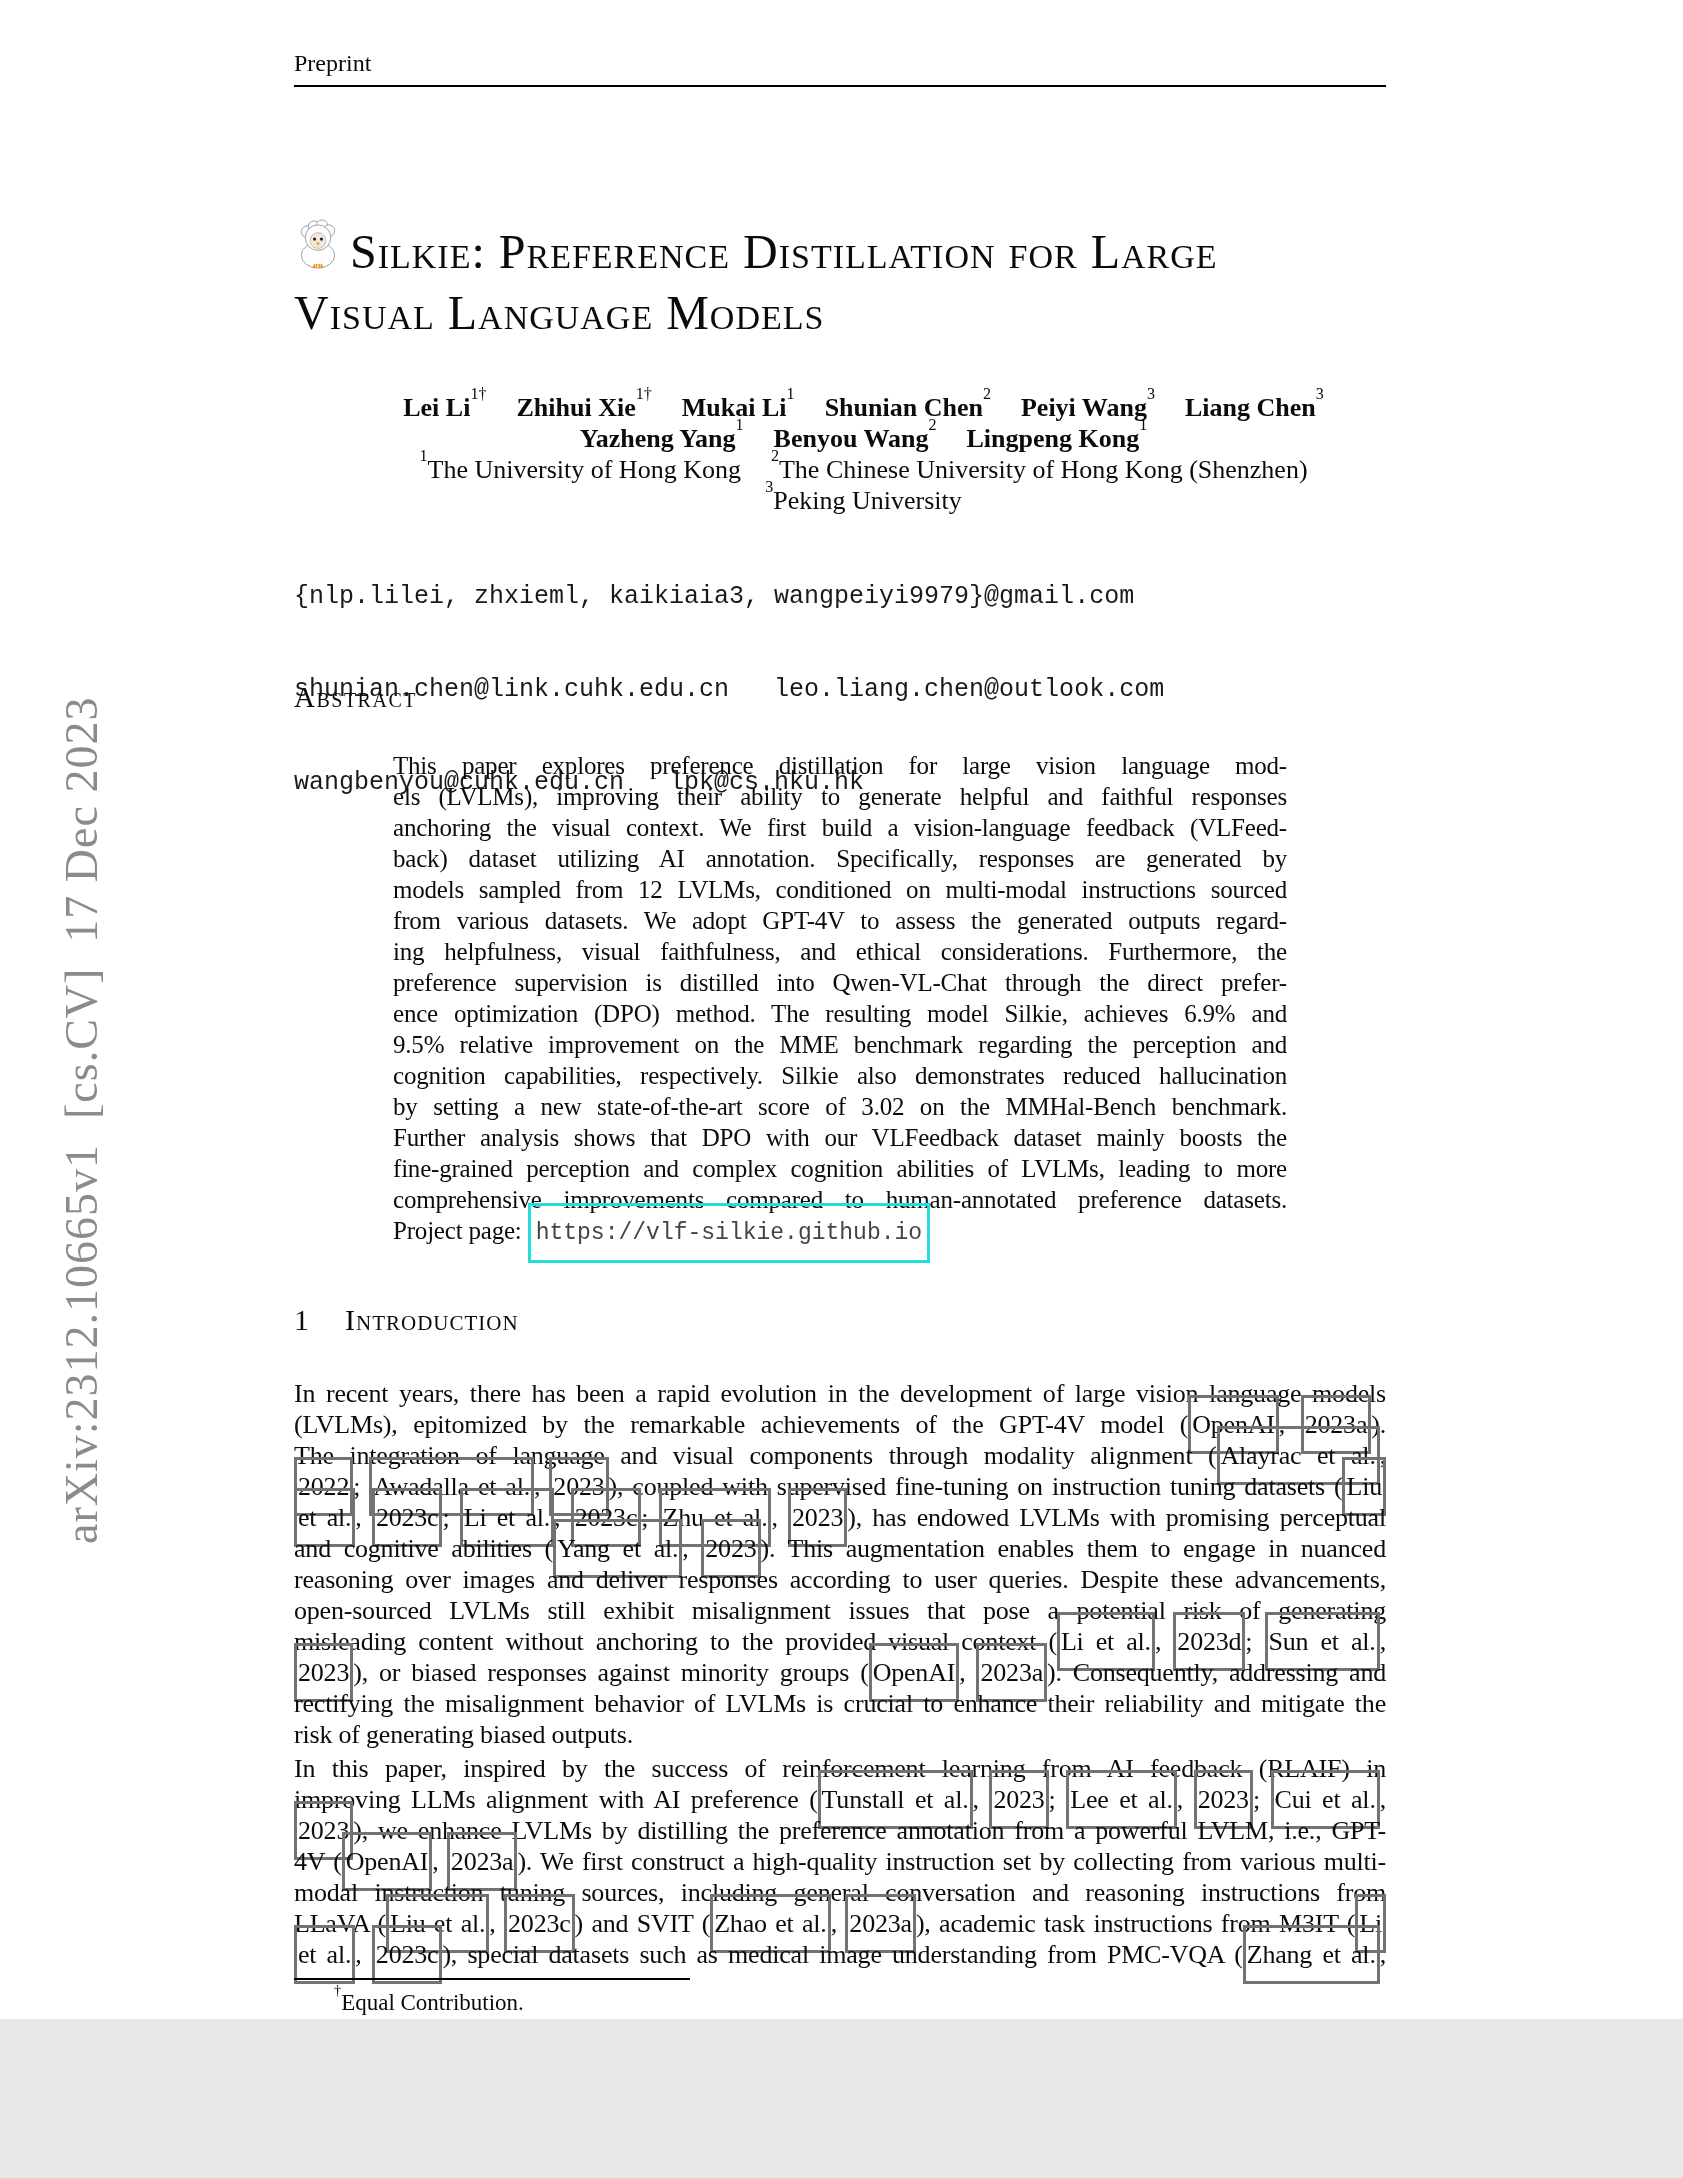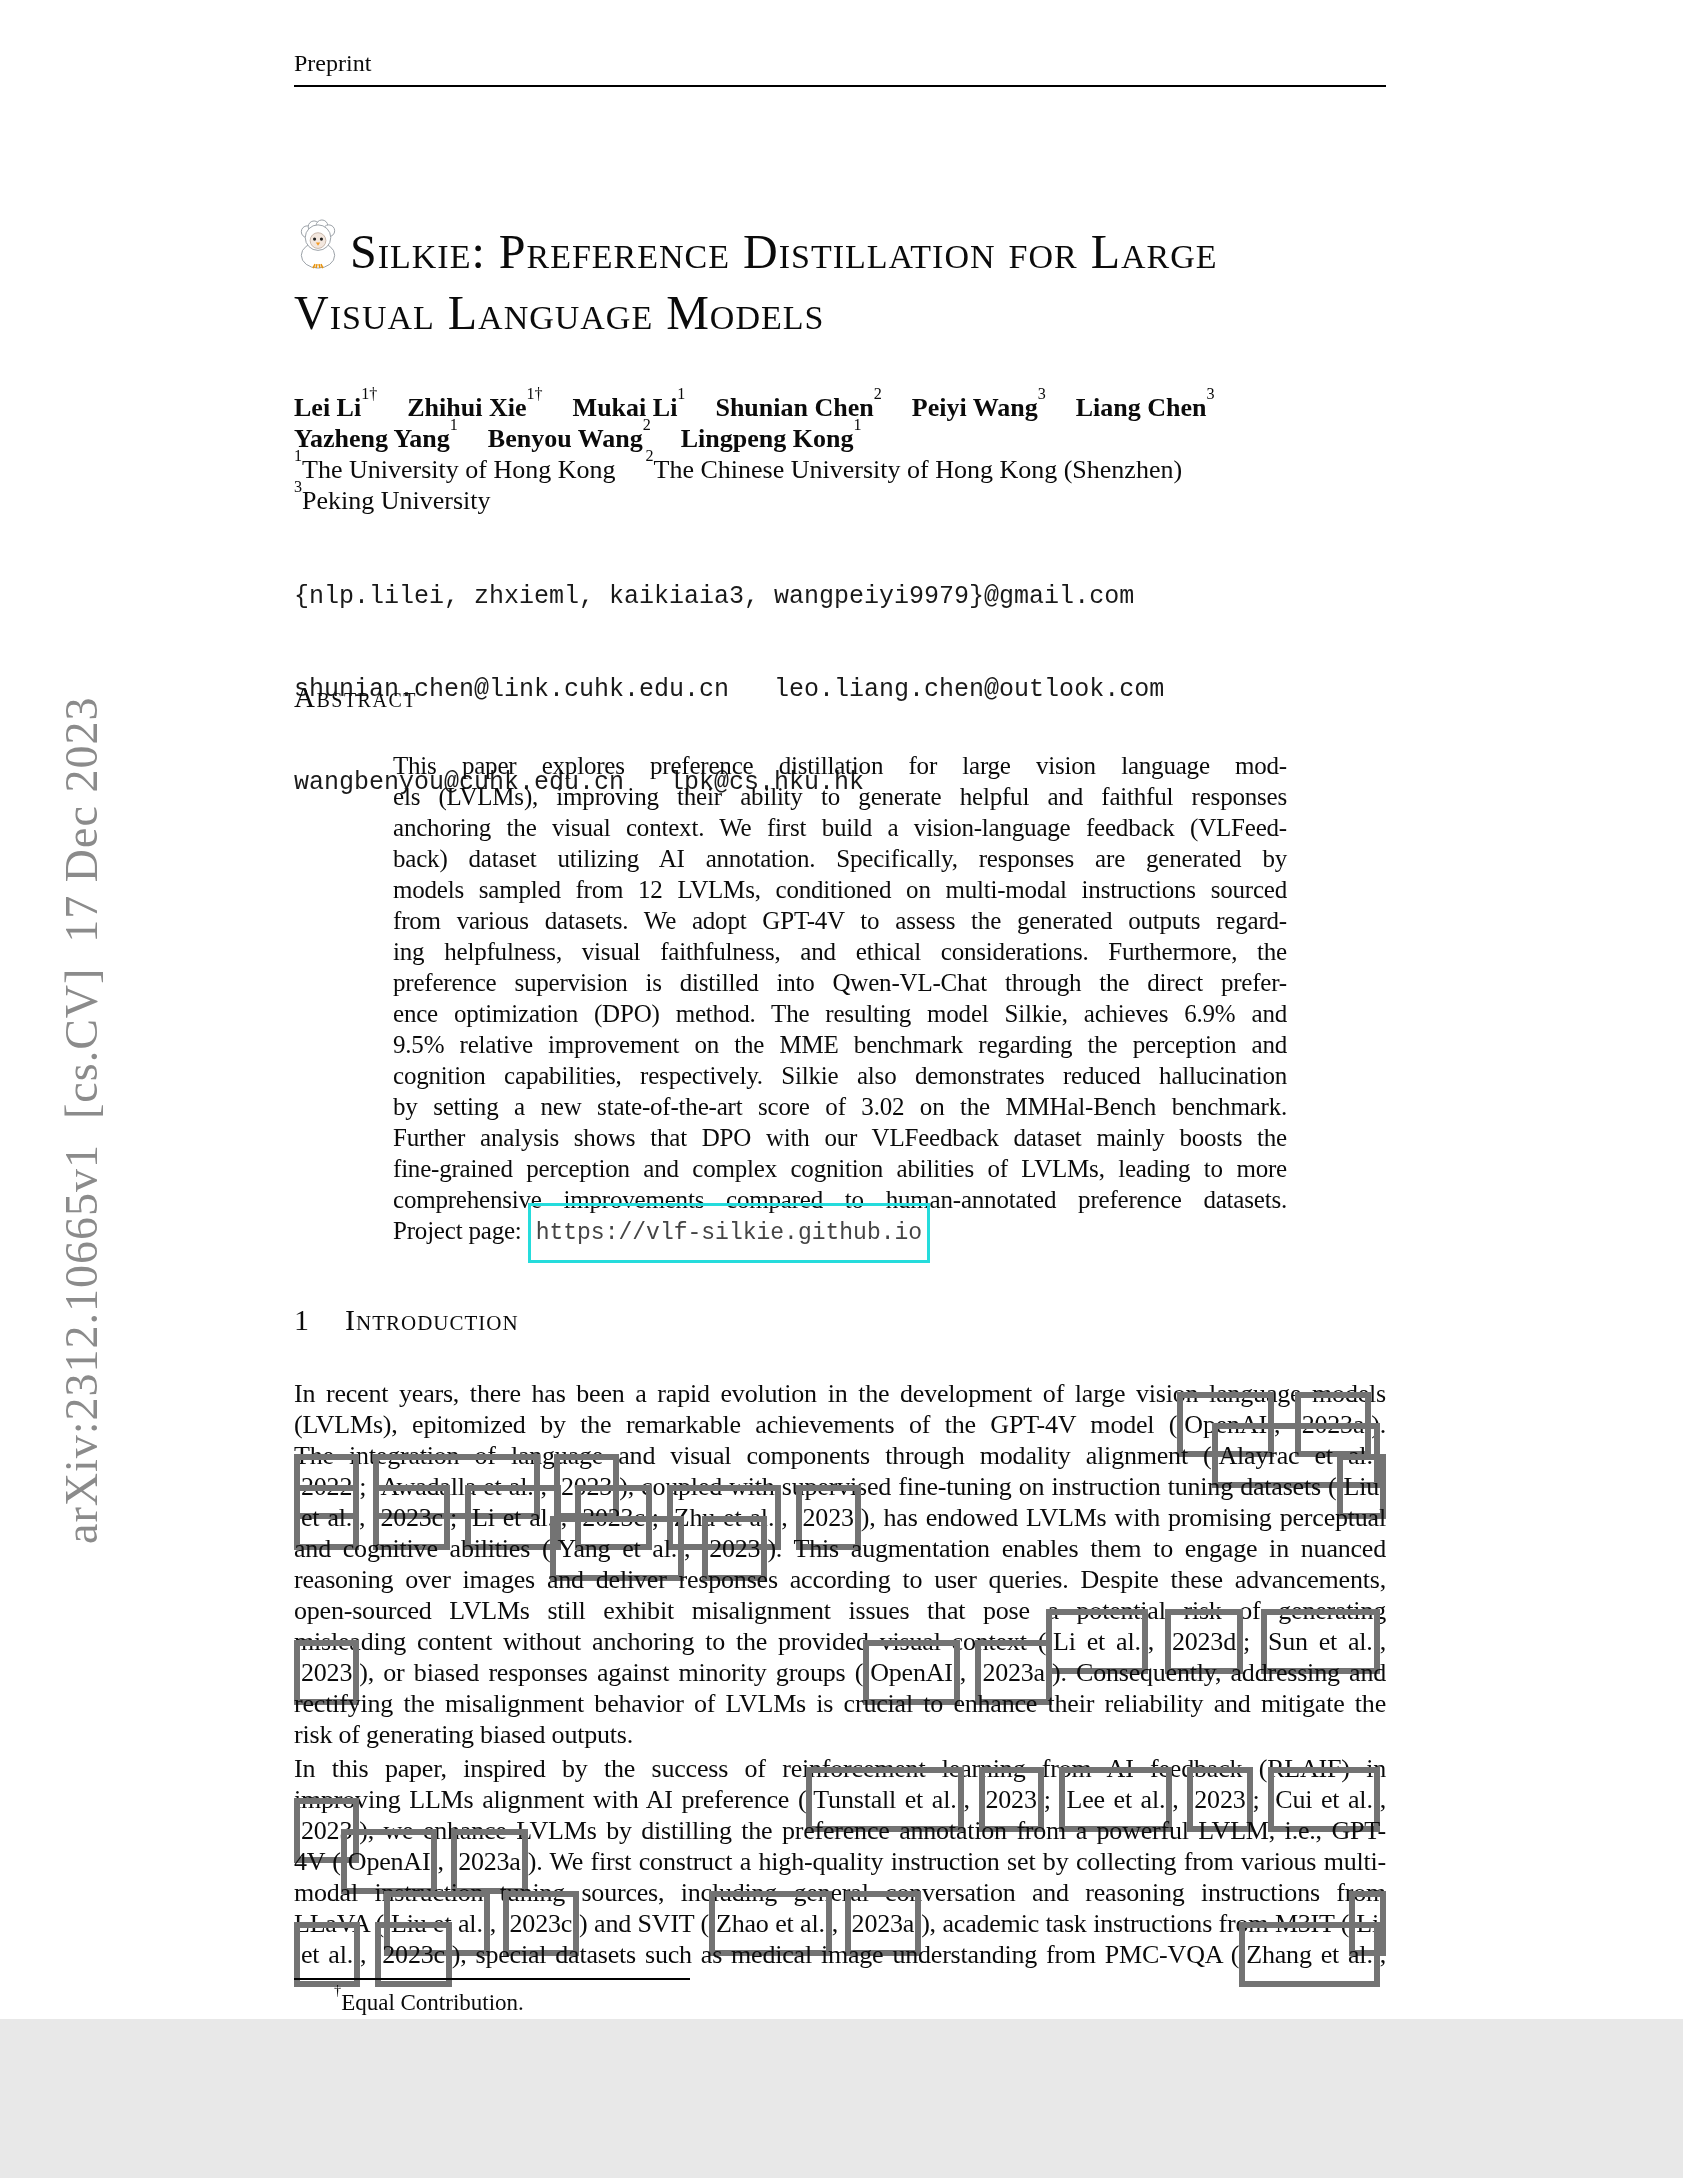--- a/index.html
+++ b/index.html
@@ -11,39 +11,39 @@
   .hdr-rule{left:294px;top:85px;width:1092px;height:2px;background:#000}
 
   .wm{left:55px;top:1544px;transform-origin:0 0;transform:rotate(-90deg);
       white-space:pre;font-size:46px;color:#8b8b8b;letter-spacing:1px}
 
   .title-icon{left:293px;top:218px;width:50px;height:53px}
   .title-sc{font-variant:small-caps;font-size:48px;letter-spacing:1px;line-height:1.1;white-space:nowrap}
   .title1{left:350px;top:226px}
   .title2{left:294px;top:287px}
 
-  .plain-lines .jline{text-align:left;text-align-last:auto;height:31px;overflow:visible}
+  .plain-lines .jline{text-align:center;text-align-last:auto;height:31px;overflow:visible}
   .authors{left:294px;top:392px;font-size:26px;line-height:31px;width:1139px}
   .authors .b{font-weight:bold}
   .sup{font-size:0.62em;line-height:0;position:relative;top:-0.45em}
   .gap{display:inline-block;width:30px}
 
   .emails{left:294px;top:519px;font-family:"Liberation Mono",monospace;
           font-size:25px;line-height:31px;white-space:pre;color:#1a1a1a}
 
   .abs-head{left:294px;top:681px;width:1092px;text-align:left;
             font-variant:small-caps;font-size:29px;letter-spacing:1.5px}
 
   .jblock .jline{text-align:justify;text-align-last:justify;height:31px;overflow:visible;letter-spacing:-0.2px}
   .jblock .jline.last{text-align-last:left;height:auto}
 
   .abstract{left:393px;top:750px;width:894px;font-size:25px;line-height:31px}
   .abstract .jline{height:31px}
 
-  .cite{border:6px solid #737373;padding:12px 1px}
+  .cite{border:3px solid #737373;padding:12px 1px}
   .urlbox{font-family:"Liberation Mono",monospace;font-size:23px;border:3px solid #25dcdc;
           padding:14px 5px;color:#444;letter-spacing:0}
 
   .sec-head{left:294px;top:1303px;font-size:30px}
   .sec-num{margin-right:36px}
   .sec-word{font-variant:small-caps;letter-spacing:1px}
 
   .para{width:1092px;font-size:26px;line-height:31px}
   .para1{left:294px;top:1378px}
   .para2{left:294px;top:1753px}

